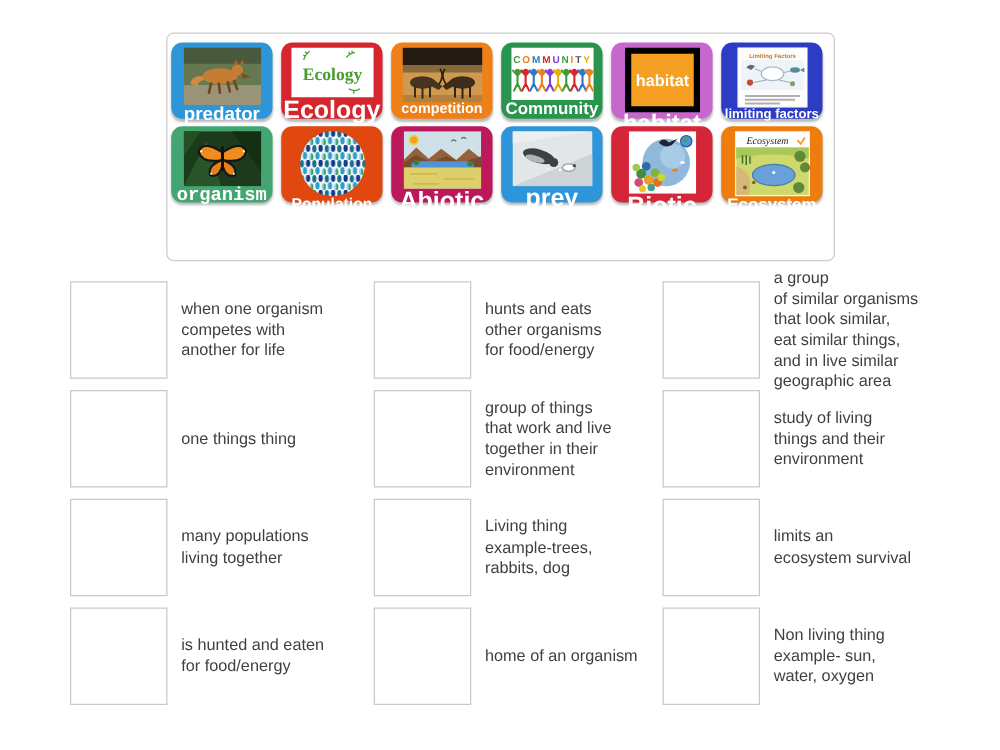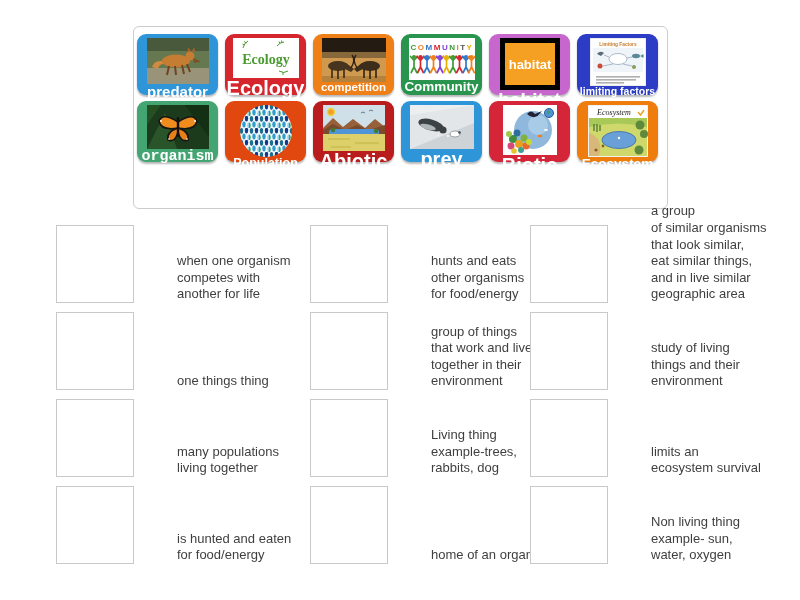--- a/index.html
+++ b/index.html
@@ -21,22 +21,22 @@
   }
   .img{height:52px;display:flex;align-items:center;justify-content:center;}
   .lbl{
     color:#fff;font-weight:bold;line-height:1;margin-top:auto;
     padding-bottom:6px;white-space:nowrap;letter-spacing:0;
   }
   .f10{font-size:10.5px;}.f11{font-size:11.5px;}.f12{font-size:12.5px;}
   .f13{font-size:13.5px;}.f15{font-size:15px;}.f19{font-size:19px;}.f20{font-size:20px;}
   
   .col{position:absolute;top:225px;}
-  .col1{left:56px;}.col2{left:310px;}.col3{left:530px;}
-  .def-item{display:flex;align-items:flex-end;height:78px;margin-bottom:9px;gap:32px;}
+  .col1{left:56px;}.col2{left:299px;}.col3{left:530px;}
+  .def-item{display:flex;align-items:center;height:78px;margin-bottom:9px;}
   .def-box{
     width:78px;height:78px;box-sizing:border-box;border:1px solid #c9c9c9;
     background:#fff;flex:none;
   }
   .def-text{
     margin-left:11px;width:132px;font-size:13px;line-height:1.28;
     color:#3f3f3f;white-space:pre-line;
   }
 </style>
 </head>
@@ -191,21 +191,21 @@
               <ellipse cx="0" cy="9.5" rx="1.7" ry="2.9" fill="#36a05a"></ellipse>
               <ellipse cx="10" cy="9.5" rx="1.7" ry="2.9" fill="#8ed0e8"></ellipse>
             </pattern>
           </defs>
           <circle cx="27" cy="27" r="26" fill="url(#popdots)"></circle>
         </svg>
       </div>
       <div class="lbl f12">Population</div>
     </div>
 
-    <div class="tile" style="background-color: #b91c1c;">
+    <div class="tile" style="background-color: #be185d;">
       <div class="img">
         <svg width="62" height="46" viewBox="0 0 62 46">
           <rect width="62" height="46" fill="#cfe0e8"></rect>
           <circle cx="8" cy="7" r="3.5" fill="#f5a023" stroke="#e8d44a" stroke-width="1.5"></circle>
           <path d="M38 8 q2 -2 4 0 M46 6 q2 -2 4 0" stroke="#667788" stroke-width="1" fill="none"></path>
           <path d="M0 23 L10 13 L20 22 L30 14 L42 23 L52 14 L62 22 L62 29 L0 29 Z" fill="#96603a"></path>
           <path d="M0 25 L10 19 L22 25 L34 20 L46 25 L62 20 L62 29 L0 29 Z" fill="#7a4a2c"></path>
           <rect x="6" y="24" width="50" height="7" rx="3.5" fill="#4f93d8"></rect>
           <rect y="29" width="62" height="17" fill="#ddd06a"></rect>
           <path d="M5 34 h22 M32 38 h24 M8 42 h20" stroke="#c9bc4f" stroke-width="1.4" fill="none"></path>

